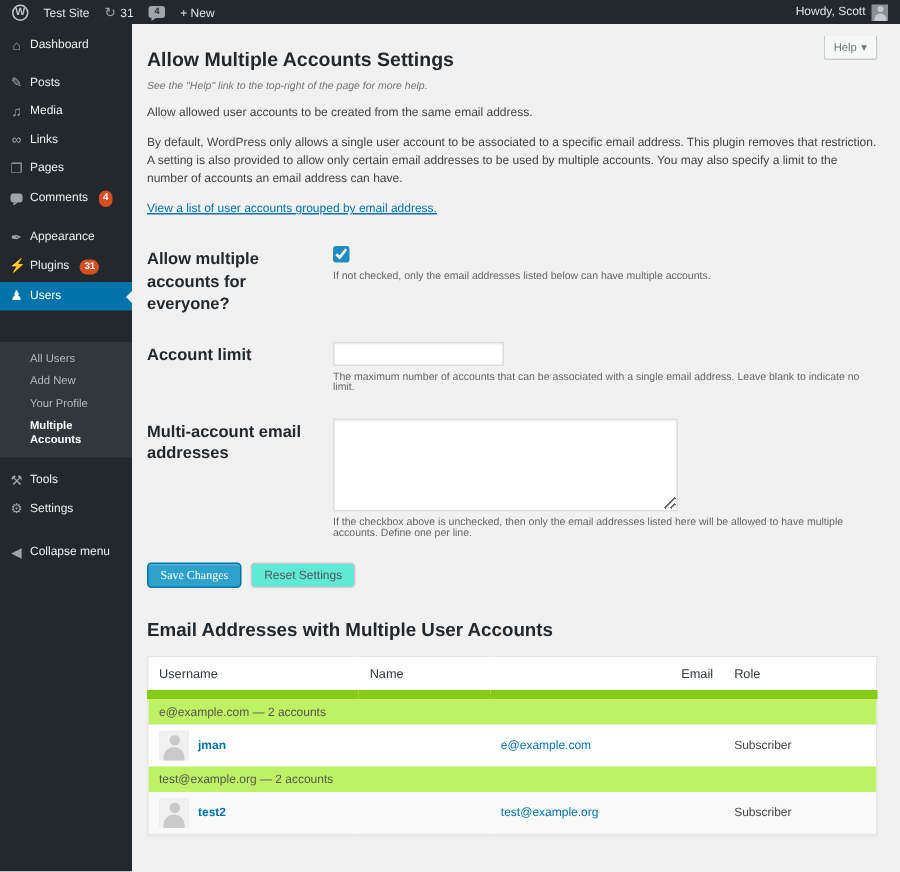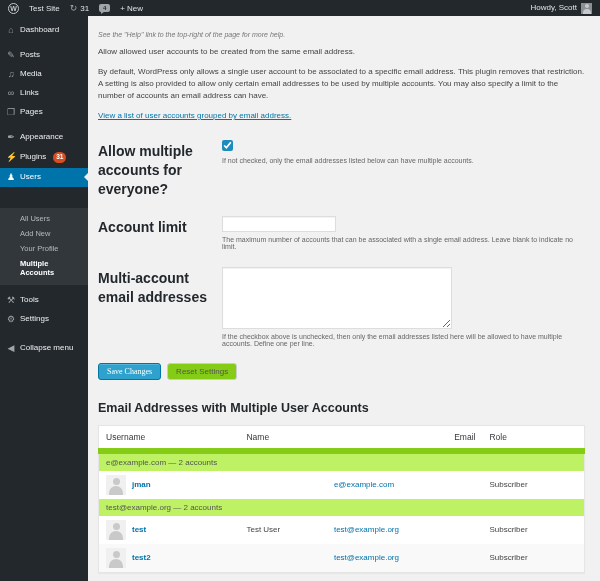--- a/index.html
+++ b/index.html
@@ -59,35 +59,35 @@
   .help-btn { font-size:7.5px; color:#72777c; background:#f6f7f7; border:1px solid #ccc;
     border-top:none; border-radius:0 0 2px 2px; padding:3px 6px; display:flex; gap:3px;
     align-items:center; cursor:pointer; font-family:"Liberation Sans", sans-serif; }
   .help-note { font-style:italic; font-size:7px; color:#777; margin-top:7px; }
   p.intro { font-size:8px; color:#444; margin-top:8px; line-height:1.5; max-width:490px; }
   a.view-link { display:inline-block; font-size:8px; color:#0073aa;
     text-decoration:underline; margin-top:9px; cursor:pointer; }
 
   .form-table { display:grid; grid-template-columns:124px 1fr; row-gap:17px;
     margin-top:18px; font-size:8px; }
-  .f-label { font-weight:bold; color:#23282d; font-size:14px; padding-top:2px;
+  .f-label { font-weight:bold; color:#23282d; font-size:11px; padding-top:2px;
     padding-right:12px; line-height:1.35; }
   .desc { font-size:7px; color:#666; margin-top:4px; }
   input[type=checkbox] { width:11px; height:11px; margin:0; accent-color:#1e8cbe; cursor:pointer; }
   input.text { width:114px; height:16px; border:1px solid #ddd; background:#fff;
     box-shadow:inset 0 1px 1px rgba(0,0,0,.05); font-size:8px; padding:0 4px; color:#333; }
   textarea.emails { width:230px; height:62px; border:1px solid #ddd; background:#fff;
     box-shadow:inset 0 1px 1px rgba(0,0,0,.05); font-size:8px; padding:3px 4px;
     resize:both; color:#333; font-family:"Liberation Sans", sans-serif; display:block; }
 
   .buttons { margin-top:16px; display:flex; gap:6px; }
   .btn-primary { background:#2ea2cc; border:1px solid #0074a2; color:#fff; font-size:8px;
     padding:3px 8px; border-radius:3px; cursor:pointer;
     box-shadow:inset 0 1px 0 rgba(120,200,230,.5); font-family:Liberation Serif, serif; }
-  .btn-secondary { background:#84cc16; border:1px solid #ccc; color:#555; font-size:8px;
+  .btn-secondary { background:#5eead4; border:1px solid #ccc; color:#555; font-size:8px;
     padding:3px 8px; border-radius:3px; cursor:pointer; font-family:"Liberation Sans", sans-serif; }
 
   .table-title { font-size:12.5px; font-weight:bold; color:#23282d; margin-top:21px; }
   table.accounts { width:100%; margin-top:10px; border-collapse:collapse; background:#fff;
     border:1px solid #e5e5e5; font-size:8px; box-shadow:0 1px 1px rgba(0,0,0,.04); }
   thead th { text-align:left; font-weight:normal; color:#32373c; font-size:8.5px;
     padding:6px 7px; border-bottom:6px solid #84cc16; }
   th.w-user { width:29%; } th.w-name { width:18%; } th.w-email { width:32%;text-align:right; }
   tr.group-row td { background:#bef264; padding:4px 7px; color:#555; }
   tbody td { padding:4px 7px; color:#444; vertical-align:middle; }
@@ -146,20 +146,25 @@
       <span>Media</span>
     </div>
     <div class="menu-item">
       <span class="mi">∞</span>
       <span>Links</span>
     </div>
     <div class="menu-item">
       <span class="mi">❐</span>
       <span>Pages</span>
     </div>
+    <div class="menu-item">
+      <span class="mi"><span class="s-bubble"></span></span>
+      <span>Comments</span>
+      <span class="badge">4</span>
+    </div>
     <div class="sep"></div>
     <div class="menu-item">
       <span class="mi">✒</span>
       <span>Appearance</span>
     </div>
     <div class="menu-item">
       <span class="mi">⚡</span>
       <span>Plugins</span>
       <span class="badge">31</span>
     </div>
@@ -183,20 +188,27 @@
       <span>Settings</span>
     </div>
     <div class="collapse-gap"></div>
     <div class="menu-item">
       <span class="mi">◀</span>
       <span>Collapse menu</span>
     </div>
   </nav>
 
   <main id="content">
+    <div class="content-header">
+      <h1 class="page-title">Allow Multiple Accounts Settings</h1>
+      <button class="help-btn">
+        <span>Help</span>
+        <span>▾</span>
+      </button>
+    </div>
 
     <div class="help-note">See the "Help" link to the top-right of the page for more help.</div>
     <p class="intro">Allow allowed user accounts to be created from the same email address.</p>
     <p class="intro">By default, WordPress only allows a single user account to be associated to a specific email address. This plugin removes that restriction. A setting is also provided to allow only certain email addresses to be used by multiple accounts. You may also specify a limit to the number of accounts an email address can have.</p>
     <a class="view-link">View a list of user accounts grouped by email address.</a>
 
     <div class="form-table">
       <div class="f-label">Allow multiple accounts for everyone?</div>
       <div class="f-value">
         <input type="checkbox" checked="checked" style="">
@@ -243,31 +255,20 @@
             <a class="ulink">jman</a>
           </span>
             </td>
           <td></td>
           <td><a class="elink">e@example.com</a></td>
           <td>Subscriber</td>
         </tr>
         <tr class="group-row">
           <td colspan="4">test@example.org — 2 accounts</td>
         </tr>
-        <tr>
-          <td>
-              <span class="ucell">
-            <span class="avatar"></span>
-            <a class="ulink">test</a>
-          </span>
-            </td>
-          <td>Test User</td>
-          <td><a class="elink">test@example.org</a></td>
-          <td>Subscriber</td>
-        </tr>
         <tr class="alt">
           <td>
               <span class="ucell">
             <span class="avatar"></span>
             <a class="ulink">test2</a>
           </span>
             </td>
           <td></td>
           <td><a class="elink">test@example.org</a></td>
           <td>Subscriber</td>

